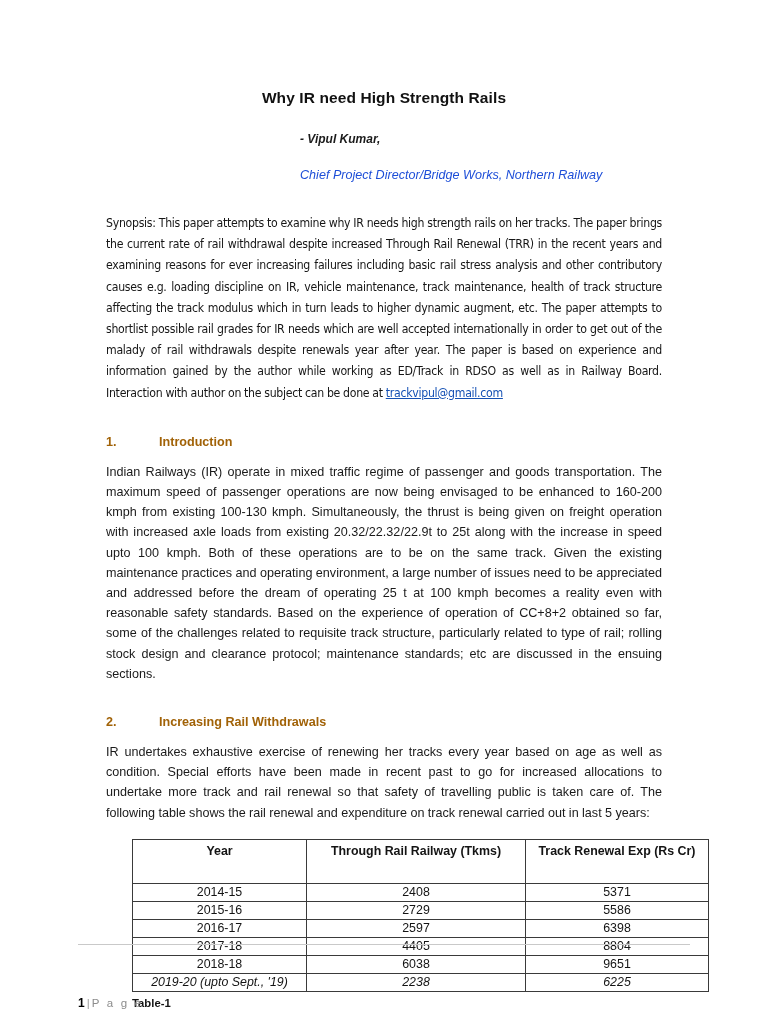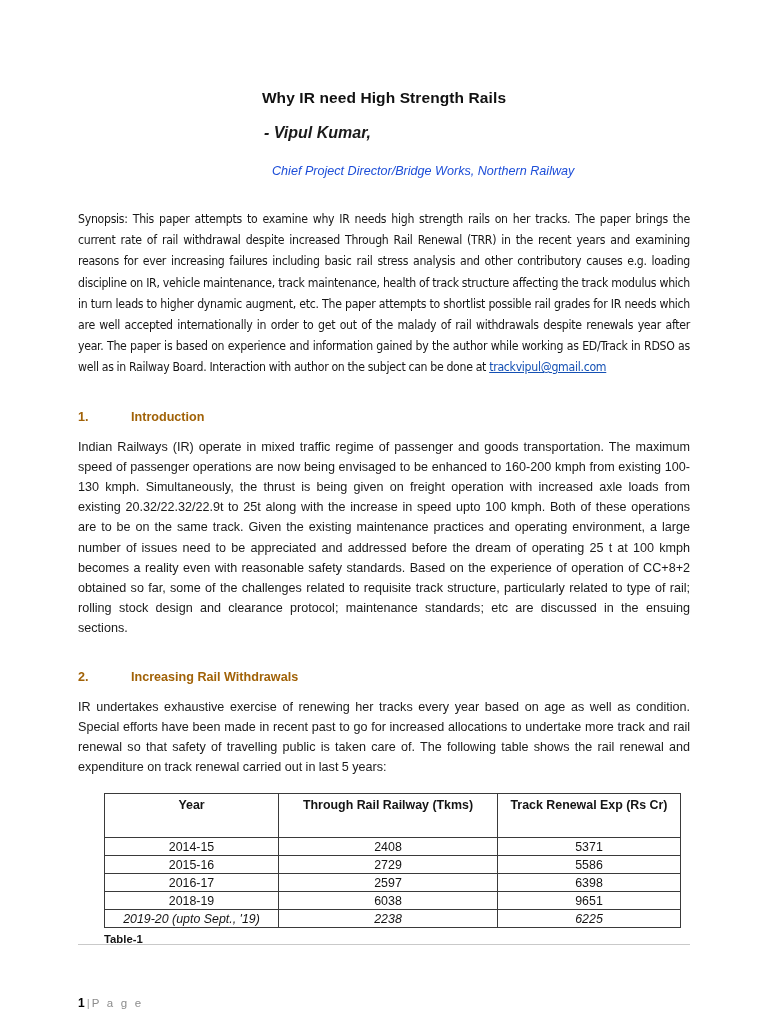--- a/index.html
+++ b/index.html
@@ -15,38 +15,38 @@
     color: #000000;
     overflow: hidden;
   }
 
   .page {
     position: absolute;
     left: 0; top: 0;
     width: 768px;
     height: 772px;
     box-sizing: border-box;
-    padding: 0 78px;
+    padding: 0 106px;
   }
 
   
   .doc-title {
     margin: 0;
     padding-top: 89px;
     text-align: center;
     font-size: 15.5px;
     font-weight: bold;
     letter-spacing: 0.1px;
     color: #111;
   }
   .author-line {
-    margin: 0;
+    margin: 8px;
     padding-top: 17px;
     padding-left: 186px;
-    font-size: 16px;
+    font-size: 12px;
     font-style: italic;
     font-weight: bold;
     color: #1b1b1b;
   }
   .author-role {
     margin: 8px;
     padding-top: 14px;
     padding-left: 186px;
     font-size: 12.6px;
     font-style: italic;
@@ -217,21 +217,26 @@
           <td>2015-16</td>
           <td>2729</td>
           <td>5586</td>
         </tr>
         <tr>
           <td>2016-17</td>
           <td>2597</td>
           <td>6398</td>
         </tr>
         <tr>
-          <td>2018-19</td>
+          <td>2017-18</td>
+          <td>4405</td>
+          <td>8804</td>
+        </tr>
+        <tr>
+          <td>2018-18</td>
           <td>6038</td>
           <td>9651</td>
         </tr>
         <tr class="italic-row">
           <td><span>2019-20 </span><span class="cell-note">(upto Sept., '19)</span></td>
           <td>2238</td>
           <td>6225</td>
         </tr>
       </tbody>
     </table>

